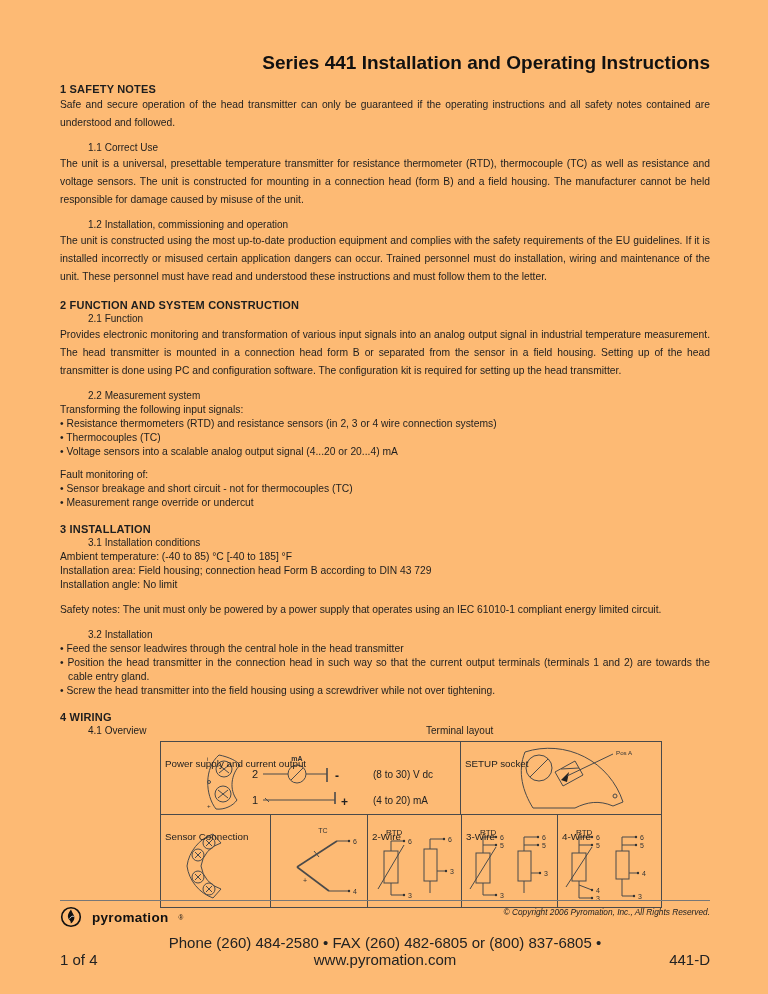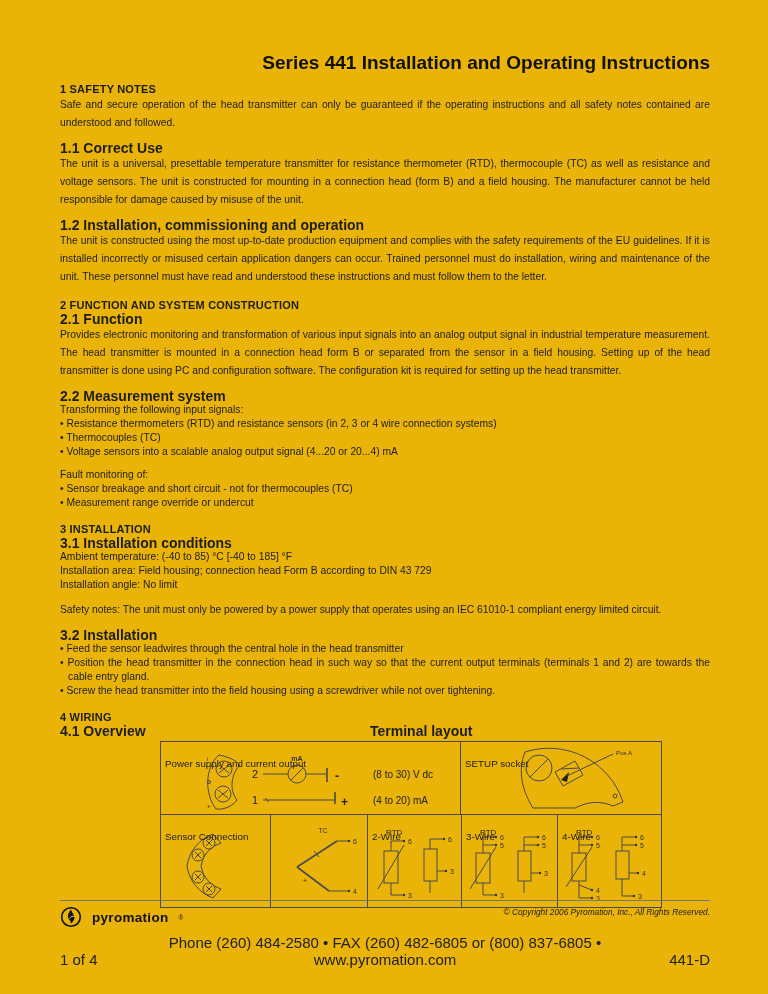--- a/index.html
+++ b/index.html
@@ -1,21 +1,21 @@
 <!DOCTYPE html>
 <html><head>
 <meta charset="utf-8">
 <style>
   html,body{margin:0;padding:0;background:#ffffff;}
-  .page{position:relative;width:768px;height:994px;background:#eab308;overflow:hidden;
+  .page{position:relative;width:768px;height:994px;background:#fdba74;overflow:hidden;
         font-family:"Liberation Sans","DejaVu Sans",sans-serif;color:#1e1e1e;}
   .content{position:absolute;left:60px;top:0;width:650px;}
   .doc-title{padding-top:50px;font-size:19px;font-weight:bold;text-align:right;line-height:26px;color:#111;}
   .h-sec{font-size:11px;font-weight:bold;line-height:14px;margin-top:12px;letter-spacing:.2px;}
-  .h-sub{font-size:14px;font-weight:bold;line-height:14px;margin-top:9px;}
+  .h-sub{font-size:10px;font-weight:normal;line-height:14px;margin-top:9px;margin-left:28px;}
   .h-sub.tight{margin-top:0;}
   .p{font-size:10.3px;line-height:18px;text-align:justify;}
   .line{font-size:10.3px;line-height:14px;}
   .bullet{font-size:10.3px;line-height:14px;text-align:justify;padding-left:8px;text-indent:-8px;}
   .gap{margin-top:9px;}
   .overview-row{display:flex;margin-top:0;}
   .overview-label{width:310px;flex:0 0 310px;}
   
   .fig{margin-left:100px;margin-top:3px;width:500px;border:1.5px solid #4a4a4a;}
   .fig-row{display:flex;}

